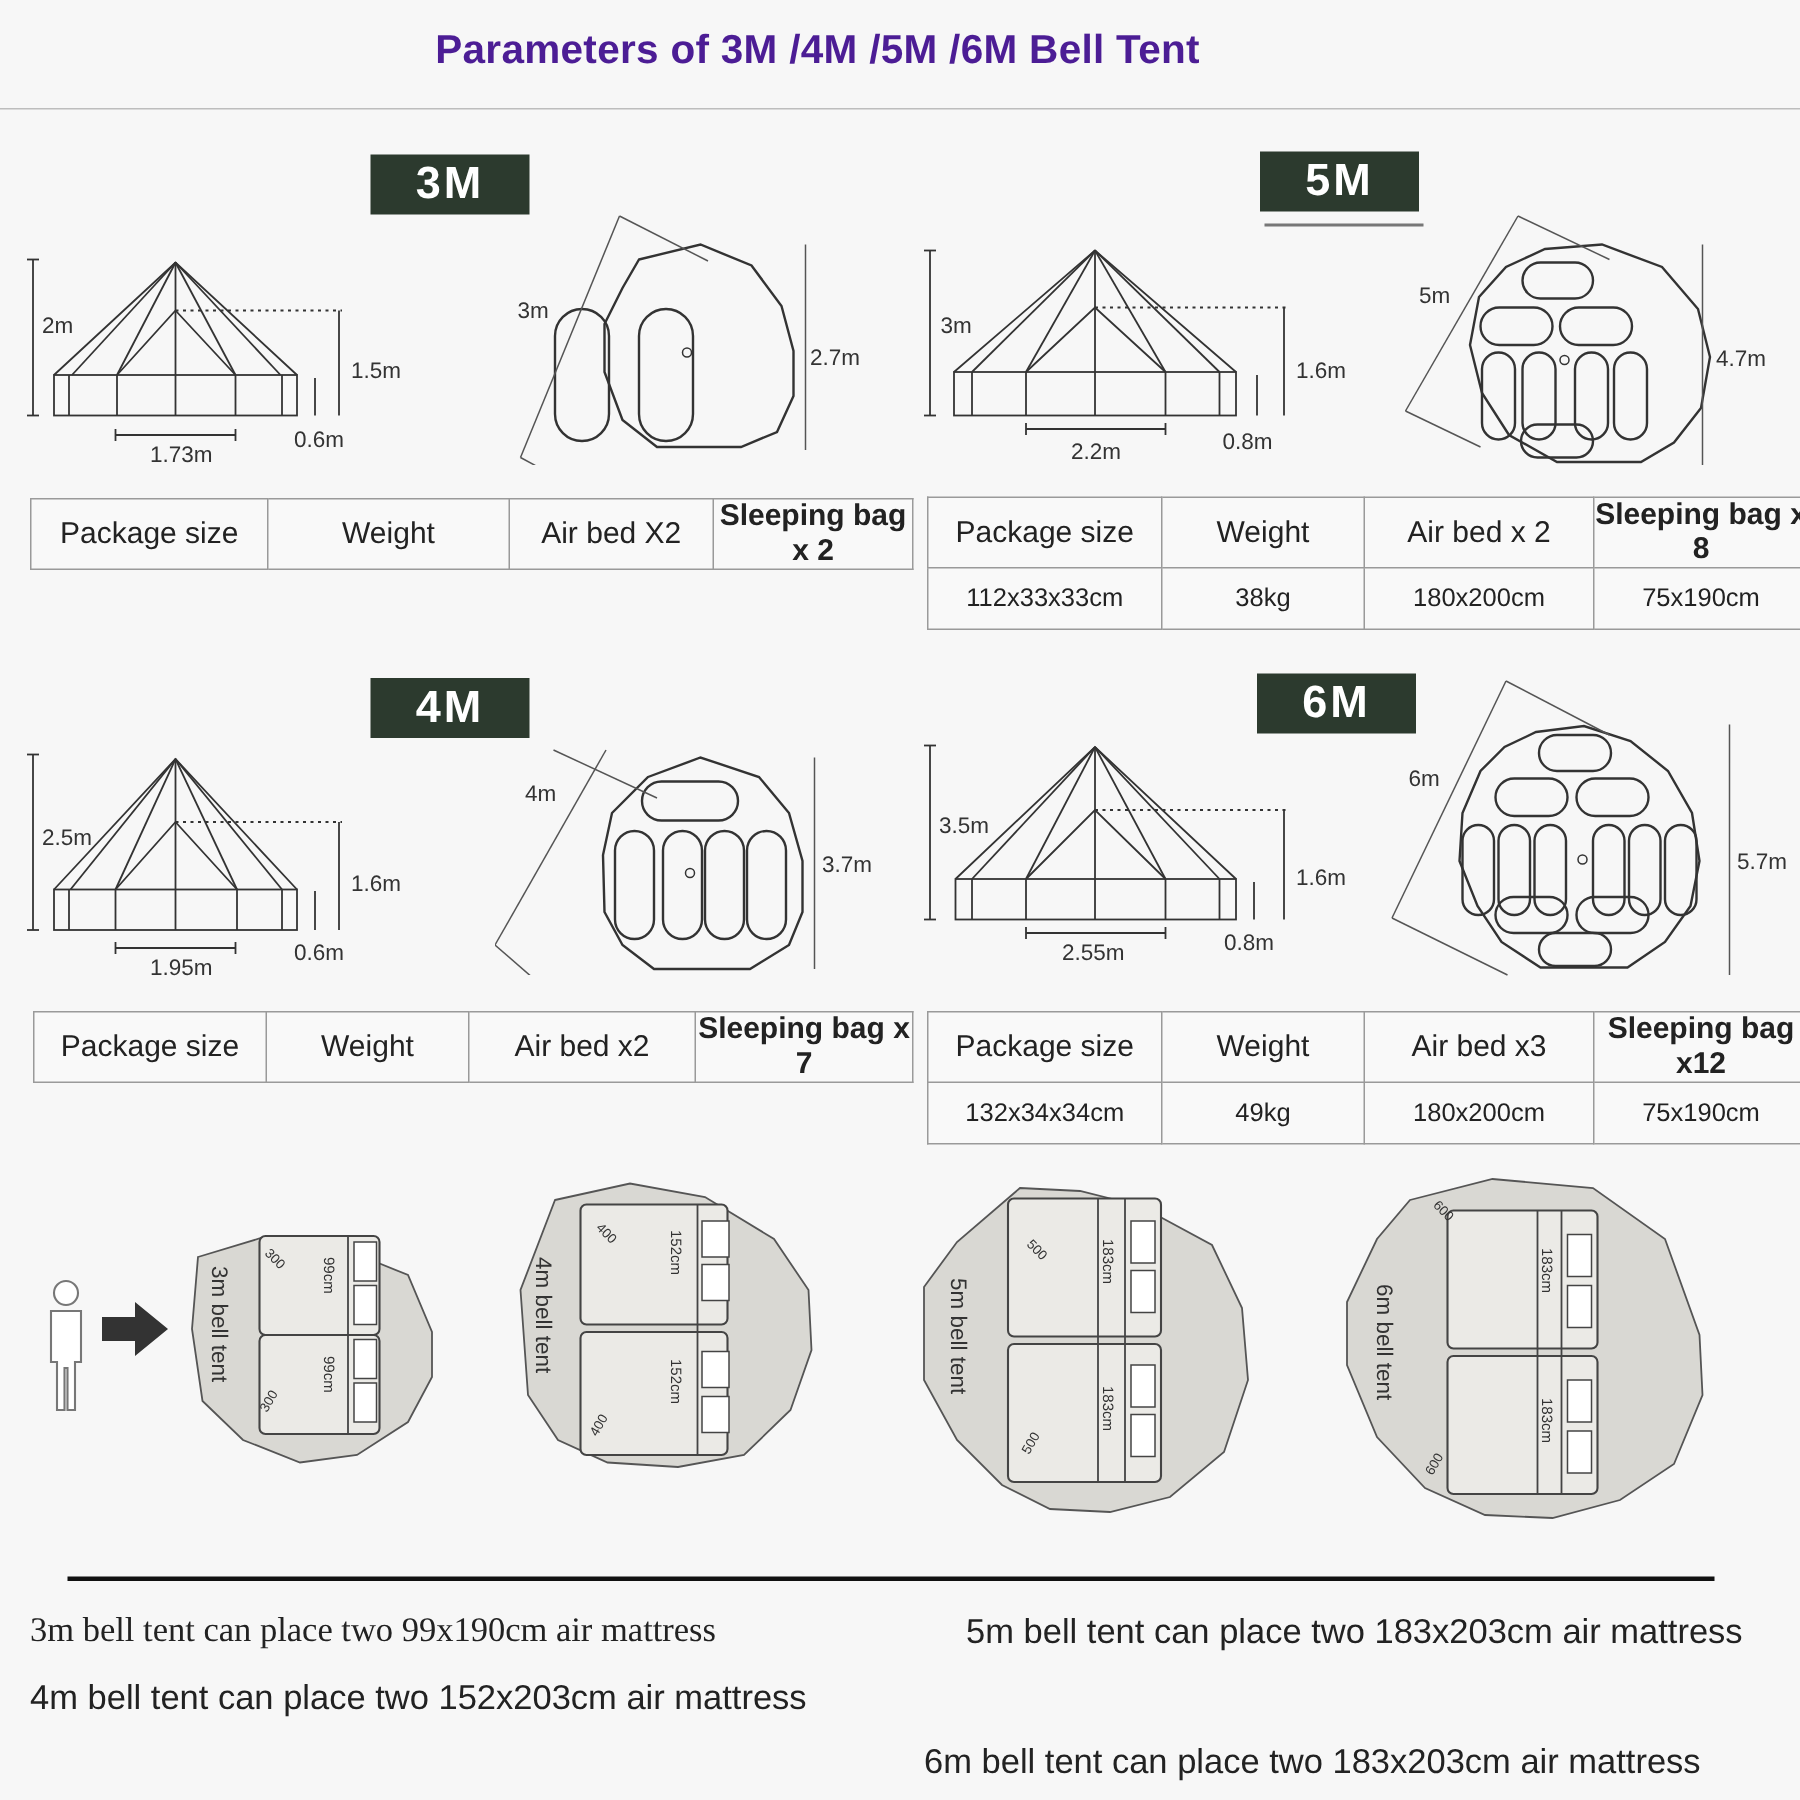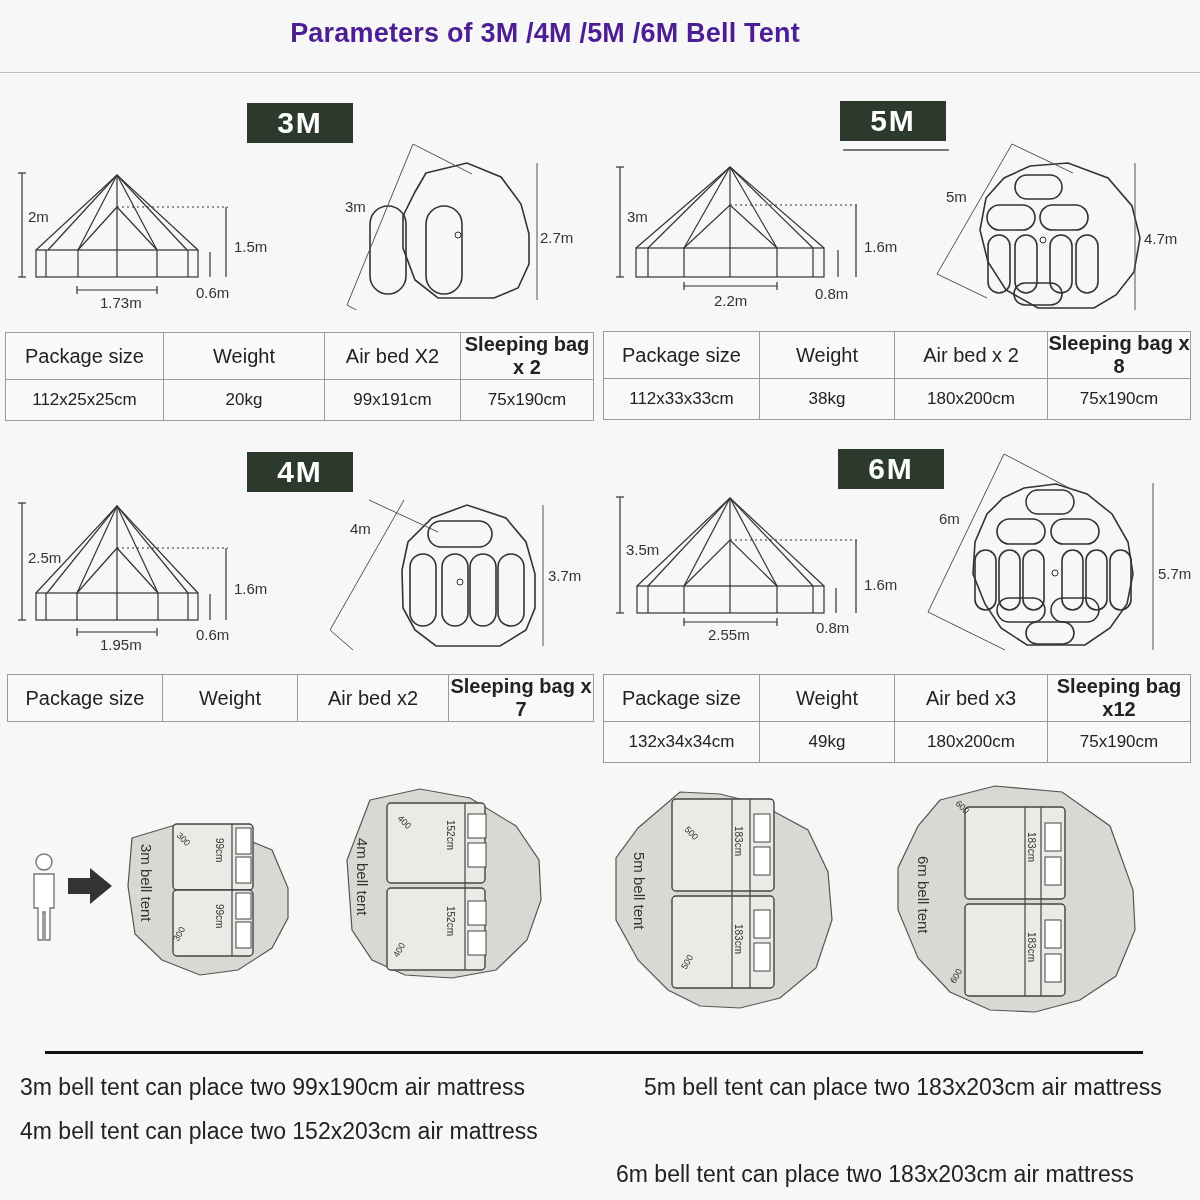--- a/index.html
+++ b/index.html
@@ -4,21 +4,21 @@
 <style>
   html,body{margin:0;padding:0;}
   body{width:1200px;height:1200px;background:#f7f7f7;position:relative;overflow:hidden;font-family:"Liberation Sans",sans-serif;color:#222;}
   .abs{position:absolute;}
   .title{left:0;top:18px;width:1090px;text-align:center;font-size:27px;font-weight:bold;color:#4c1d95;letter-spacing:0.2px;}
   .title-rule{left:0;top:72px;width:1200px;height:1px;background:#bdbdbd;}
   .badge{background:#2c3a2e;color:#fff;font-weight:bold;font-size:30px;text-align:center;line-height:40px;height:40px;width:106px;letter-spacing:2px;}
   .badge-underline{height:2px;background:#777;}
   svg text{font-family:"Liberation Sans",sans-serif;}
   .dim{font-size:15px;fill:#333;}
-  table.spec{position:absolute;border-collapse:collapse;background:#f9f9f9;}
+  table.spec{position:absolute;border-collapse:collapse;background:#f9f9f9;margin-left:15px;}
   table.spec td{border:1px solid #9a9a9a;text-align:center;color:#222;padding:0;}
   table.spec tr.h td{height:42px;font-size:20px;}
   table.spec tr.v td{height:40px;font-size:17px;}
   table.spec td.small{font-size:15px;font-weight:bold;}
   .footer-rule{left:45px;top:1051px;width:1098px;height:3px;background:#111;}
   .note{font-size:23px;color:#222;white-space:nowrap;}
 </style>
 </head>
 <body>
 
@@ -71,26 +71,20 @@
   <text class="dim" x="15" y="82">3m</text>
   <text class="dim" x="210" y="113">2.7m</text>
 </svg>
 <table class="spec" style="left:5px;top:332px;width:589px;">
   <tbody>
       <tr class="h">
     <td style="width:157px">Package size</td>
     <td style="width:160px">Weight</td>
     <td style="width:135px">Air bed X2</td>
     <td class="small">Sleeping bag x 2</td>
-  </tr>
-  <tr class="v">
-    <td>112x25x25cm</td>
-    <td>20kg</td>
-    <td>99x191cm</td>
-    <td>75x190cm</td>
   </tr>
 </tbody>
   </table>
 
 <div class="abs badge" style="left:840px;top:101px;">5M</div>
 <div class="abs badge-underline" style="left:843px;top:149px;width:106px;"></div>
 <svg class="abs" style="left:600px;top:150px;" width="600" height="180">
   <g stroke="#333" fill="none" stroke-width="1.2">
     <line x1="20" y1="17" x2="20" y2="127"></line>
       <line x1="16" y1="17" x2="24" y2="17"></line>
@@ -362,16 +356,16 @@
       <rect x="1025" y="174" width="16" height="28" fill="#fff" stroke="#444"></rect>
     <text transform="translate(898,76) rotate(90)" font-size="15" fill="#333">6m bell tent</text>
     <text transform="translate(1008,52) rotate(90)" font-size="10" fill="#333">183cm</text>
     <text transform="translate(1008,152) rotate(90)" font-size="10" fill="#333">183cm</text>
     <text transform="translate(935,24) rotate(45)" font-size="9" fill="#333">600</text>
     <text transform="translate(935,204) rotate(-60)" font-size="9" fill="#333">600</text>
   </g>
 </svg>
 
 <div class="abs footer-rule"></div>
-<div class="abs note" style="left:20px;top:1074px;">3m bell tent can place two 99x190cm air mattress</div>
+<div class="abs note" style="left:20px;top:1074px;font-family:Liberation Serif, serif;">3m bell tent can place two 99x190cm air mattress</div>
 <div class="abs note" style="left:20px;top:1118px;">4m bell tent can place two 152x203cm air mattress</div>
 <div class="abs note" style="left:644px;top:1074px;">5m bell tent can place two 183x203cm air mattress</div>
 <div class="abs note" style="left:616px;top:1118px;margin-top:43px;">6m bell tent can place two 183x203cm air mattress</div>
 
 </body></html>

